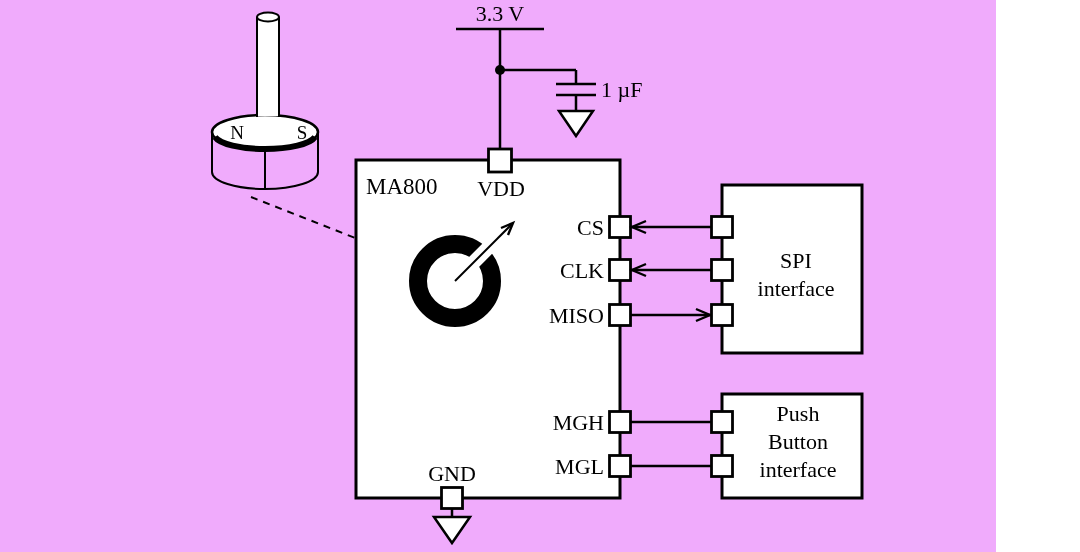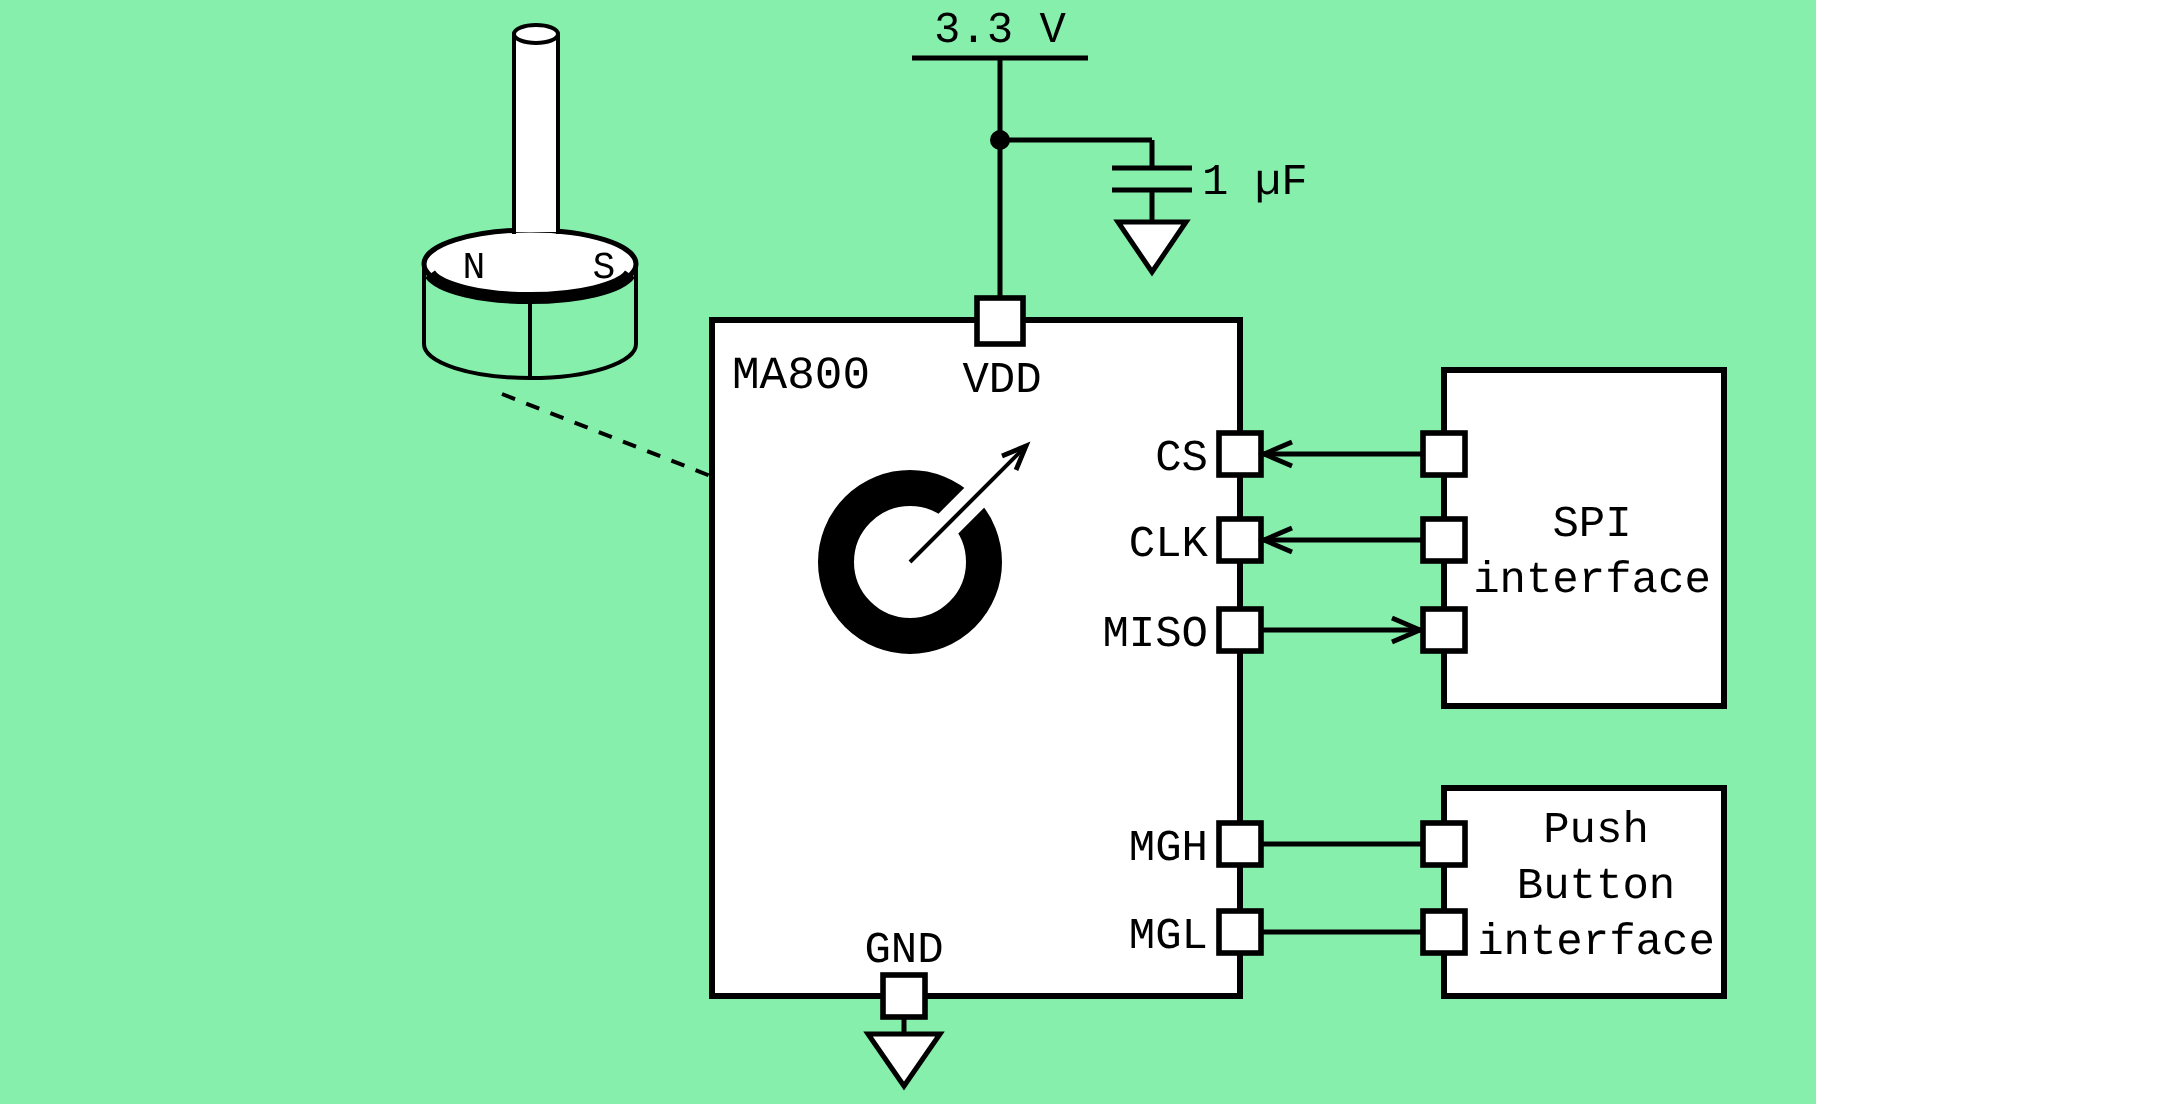--- a/index.html
+++ b/index.html
@@ -1,22 +1,22 @@
 <!DOCTYPE html>
 <html><head>
 <meta charset="utf-8">
 <style>
   html, body { margin: 0; padding: 0; background: #ffffff; }
   .canvas {
     position: relative;
-    width: 908px;
+    width: 996px;
     height: 552px;
-    background: #86efac;
+    background: #f0abfc;
     overflow: hidden;
-    font-family: Liberation Mono, monospace;
+    font-family: Liberation Serif, serif;
   }
   svg { display: block; }
   .wire    { stroke: #000; stroke-width: 2.5; fill: none; }
   .thin    { stroke: #000; stroke-width: 2;   fill: none; }
   .box     { fill: #fff; stroke: #000; stroke-width: 3; }
   .pin     { fill: #fff; stroke: #000; stroke-width: 2.8; }
   .gndsym  { fill: #fff; stroke: #000; stroke-width: 2.5; stroke-linejoin: miter; }
   .arrow   { fill: none; stroke: #000; stroke-width: 2.4; stroke-linejoin: miter; }
   .ring    { fill: none; stroke: #000; stroke-width: 18; }
   .gapcut  { stroke: #fff; stroke-width: 14; fill: none; }

